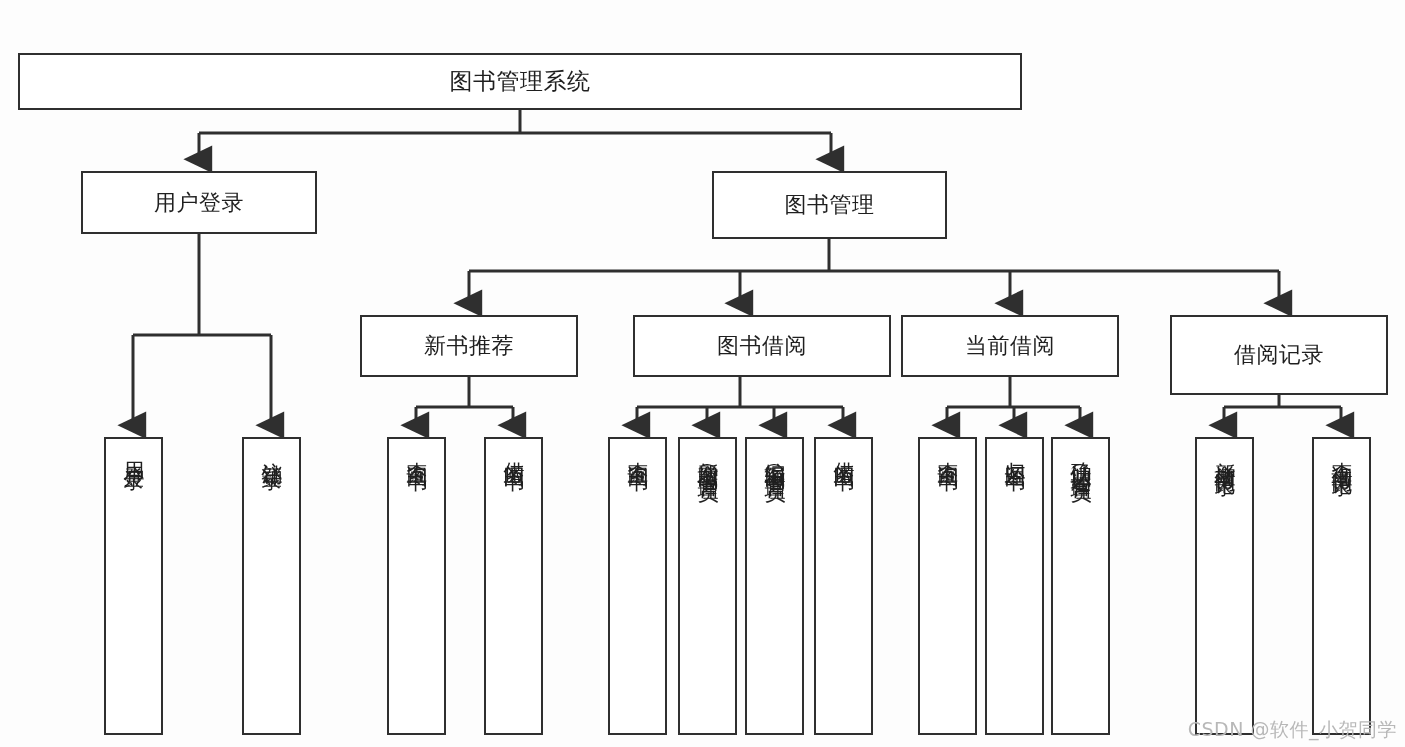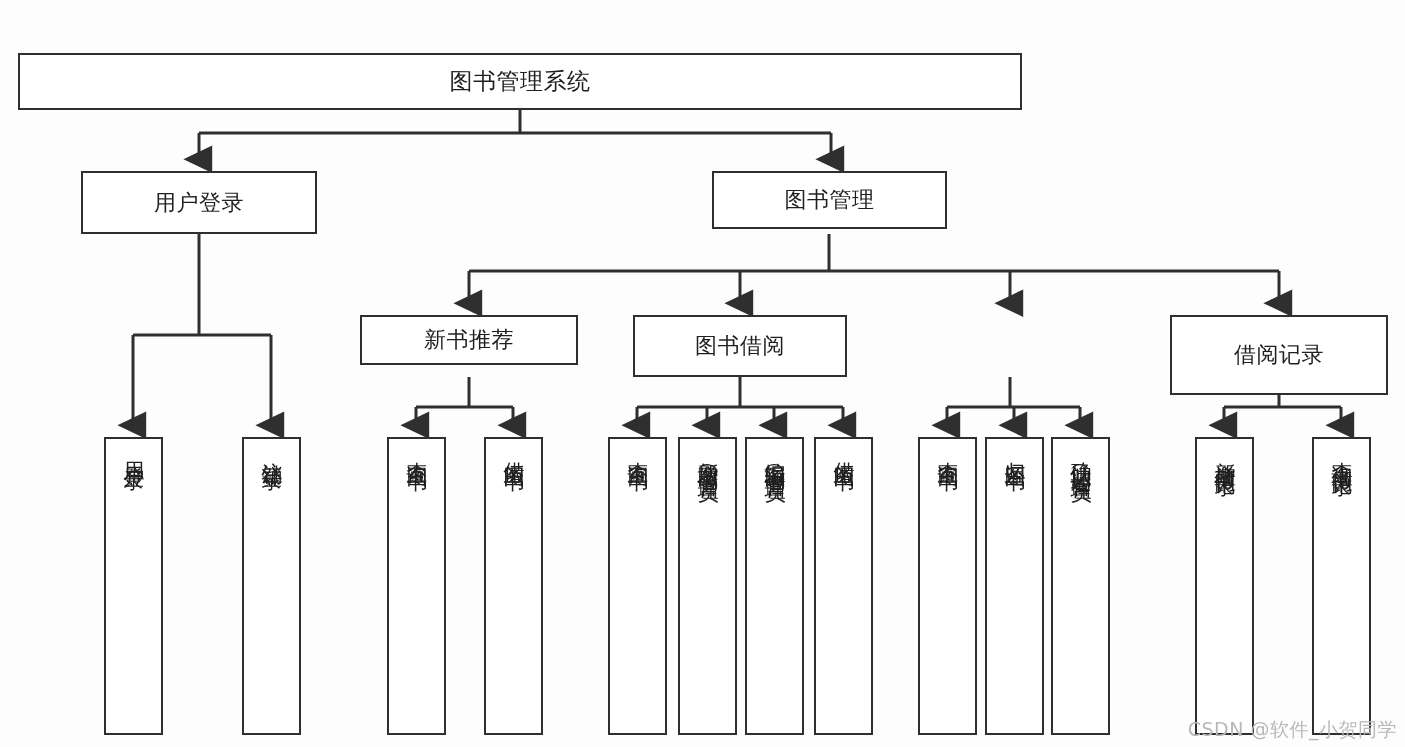--- a/index.html
+++ b/index.html
@@ -113,29 +113,32 @@
     </g>
   </svg>
 
   <div class="node h root" style="left:18px;top:13px;width:1004px;height:57px;margin-top:40px;">
     <span class="lbl">图书管理系统</span>
   </div>
 
   <div class="node h" style="left:81px;top:171px;width:236px;height:63px;">
     <span class="lbl">用户登录</span>
   </div>
-  <div class="node h" style="left:712px;top:171px;width:235px;height:58px;">
+  <div class="node h" style="left:712px;top:171px;width:235px;height:68px;">
     <span class="lbl">图书管理</span>
   </div>
 
-  <div class="node h" style="left:360px;top:315px;width:218px;height:50px;">
+  <div class="node h" style="left:360px;top:315px;width:218px;height:62px;">
     <span class="lbl">新书推荐</span>
   </div>
-  <div class="node h" style="left:633px;top:315px;width:214px;height:62px;">
+  <div class="node h" style="left:633px;top:315px;width:258px;height:62px;">
     <span class="lbl">图书借阅</span>
+  </div>
+  <div class="node h" style="left:901px;top:315px;width:218px;height:62px;">
+    <span class="lbl">当前借阅</span>
   </div>
   <div class="node h" style="left:1170px;top:315px;width:218px;height:80px;">
     <span class="lbl">借阅记录</span>
   </div>
 
   <div class="node v" style="left:104px;top:437px;width:59px;height:298px;">
     <span class="lbl">用户登录</span>
   </div>
   <div class="node v" style="left:242px;top:437px;width:59px;height:298px;">
     <span class="lbl">注销登录</span>

